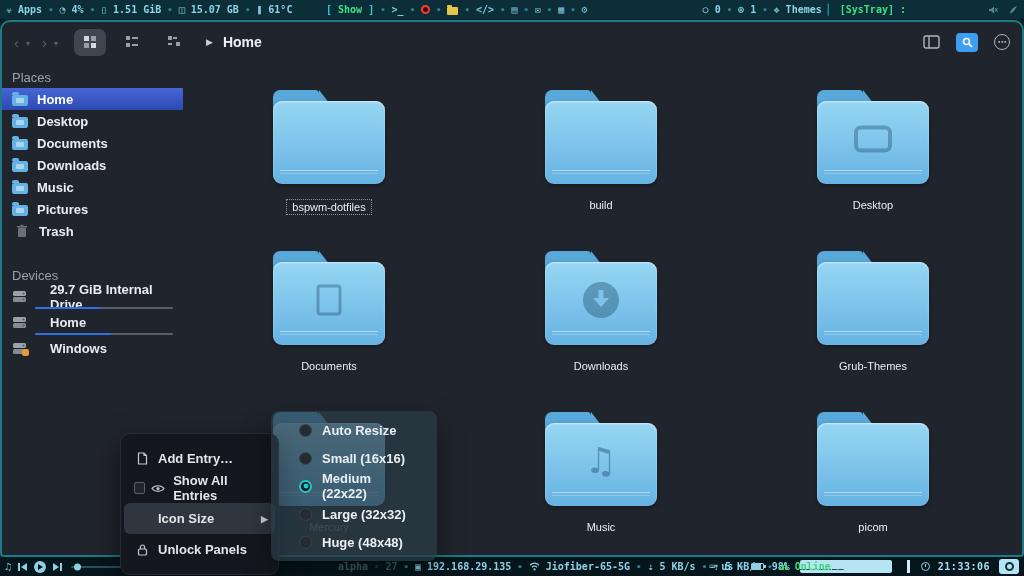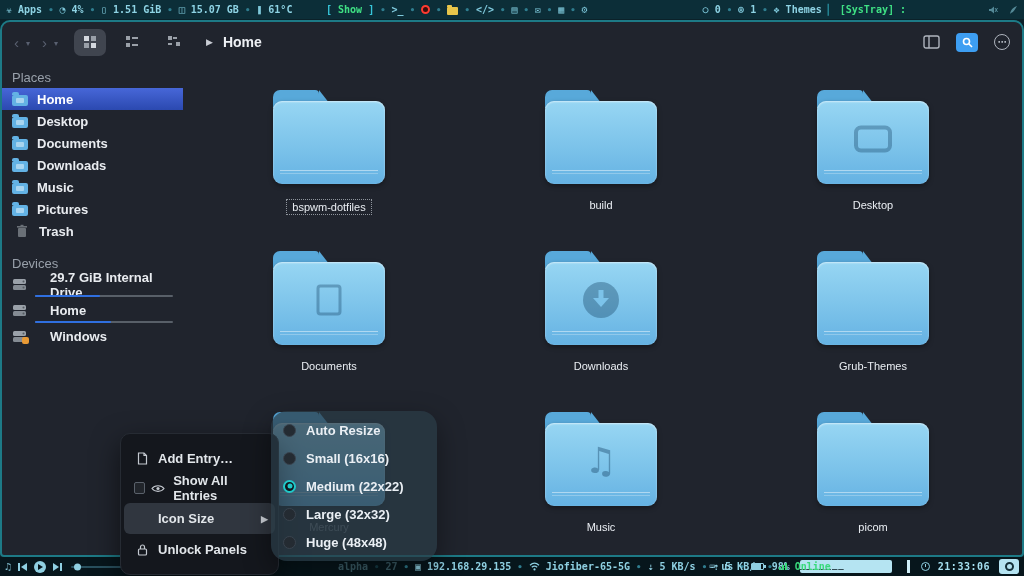--- a/index.html
+++ b/index.html
@@ -40,21 +40,21 @@
 
   
   .sidebar{position:absolute;top:42px;left:0;width:181px;bottom:0;padding-top:4px}
   .side-header{color:#98a0aa;font-size:13px;padding:2px 10px 4px;height:20px}
   .side-item{display:flex;align-items:center;gap:9px;height:22px;padding:0 10px;
     color:#e9ecf0;font-size:13px;font-weight:600}
   .side-item.selected{background:linear-gradient(180deg,#4767d8,#2b49b0);color:#fff}
   .sfold{flex:0 0 16px;width:16px;height:11px;background:#63b2e4;border-radius:2px;position:relative;margin-top:2px}
   .sfold::before{content:"";position:absolute;top:-3px;left:0;width:7px;height:3px;background:#63b2e4;border-radius:2px 2px 0 0}
   .sfold::after{content:"";position:absolute;left:4px;top:3px;width:8px;height:5px;background:rgba(255,255,255,.45);border-radius:1px}
-  .devices{margin-top:12px}
+  .devices{margin-top:24px}
   .dev-item{padding:2px 10px 3px;color:#e9ecf0;font-size:13px;font-weight:600}
   .dev-row{display:flex;align-items:center;gap:23px;height:17px}
   .dev-bar{margin:2px 0 0 23px;height:2px;background:#585f68;border-radius:1px;position:relative}
   .dev-fill{position:absolute;left:0;top:0;bottom:0;background:#2f6fe0;border-radius:1px}
   .drive{position:relative;flex:0 0 15px}
   .badge{position:absolute;right:-2px;bottom:-1px;width:7px;height:7px;background:#e89a35;border-radius:2px}
 
   
   .main{position:absolute;left:181px;top:40px;right:0;bottom:0}
   .grid{display:grid;grid-template-columns:repeat(3,272px);grid-auto-rows:161px;padding:28px 0 0 10px;justify-items:center}
@@ -86,21 +86,21 @@
     box-shadow:0 10px 28px rgba(0,0,0,.55)}
   .ctx-item{display:flex;align-items:center;height:30px;padding:0 10px 0 13px;gap:8px;
     color:#e2e6ea;font-size:13px;font-weight:600}
   .ctx-item .ic{width:16px;display:flex;justify-content:center;color:#c4c9d0}
   .ctx-item.hl{background:#30363f;border-radius:6px;margin:0 3px;padding:0 7px 0 10px;height:31px}
   .cb{width:12px;height:12px;background:#21252b;border:1px solid #5a616b;border-radius:2px;margin-right:-3px}
   .arrow-right{margin-left:auto;color:#ccd1d7;font-size:9px}
 
   
   .submenu{position:absolute;left:271px;top:411px;width:166px;height:150px;z-index:60;
-    background:rgba(42,59,71,.72);border-radius:16px;padding:5px 0;
+    background:rgba(42,59,71,.72);border-radius:8px;padding:5px 16px;
     box-shadow:0 10px 28px rgba(0,0,0,.4)}
   .sub-item{display:flex;align-items:center;height:28px;padding:0 12px;gap:10px;
     color:#eaeff4;font-size:13px;font-weight:600}
   .radio{flex:0 0 13px;width:13px;height:13px;border-radius:50%;background:#242b32;border:1px solid #39434e}
   .radio.sel{background:#10161b;border:2px solid #1fc9c9;position:relative}
   .radio.sel::after{content:"";position:absolute;left:50%;top:50%;transform:translate(-50%,-50%);
     width:5px;height:5px;border-radius:50%;background:#1fc9c9}
 
   
   .bottombar{position:absolute;left:0;right:0;bottom:0;height:19px;background:#07161c;

